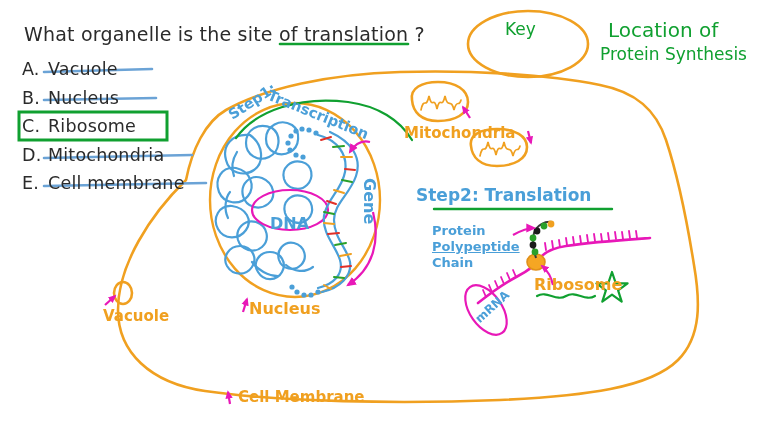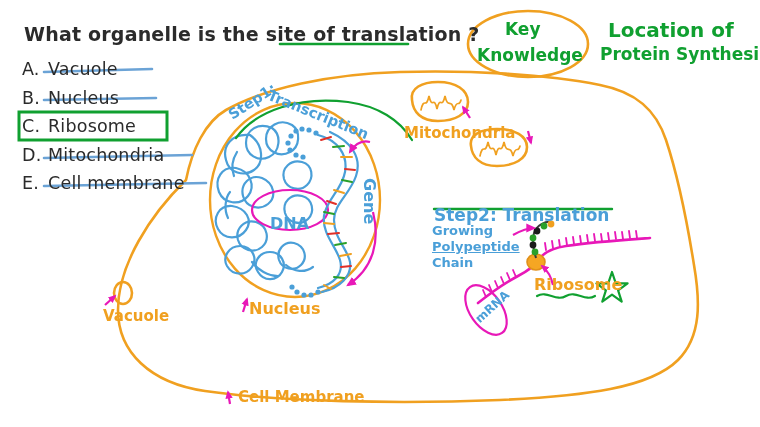--- a/index.html
+++ b/index.html
@@ -48,21 +48,21 @@
   }
   .lbl-blue {
     color: #4a9fd8;
     font-size: 15px;
     font-weight: bold;
     font-family: "DejaVu Sans", sans-serif;
   }
   .lbl-green {
     color: #10a030;
     font-size: 18px;
-    font-weight: bold;
+    font-weight: normal;
     font-family: "DejaVu Sans", sans-serif;
     text-align: center;
   }
 </style>
 </head>
 <body>
 
 <div id="stage">
 
   <svg id="canvas" viewBox="0 0 760 427" xmlns="http://www.w3.org/2000/svg">
@@ -247,61 +247,60 @@
     <line x1="280" y1="44" x2="408" y2="44" stroke="#10a030" stroke-width="2.6" stroke-linecap="round"></line>
 
     <line x1="44" y1="72" x2="152" y2="69" stroke="#6ba3d6" stroke-width="2.6" stroke-linecap="round"></line>
     <line x1="44" y1="100" x2="156" y2="98" stroke="#6ba3d6" stroke-width="2.6" stroke-linecap="round"></line>
     <line x1="44" y1="158" x2="192" y2="155" stroke="#6ba3d6" stroke-width="2.6" stroke-linecap="round"></line>
     <line x1="44" y1="186" x2="206" y2="183" stroke="#6ba3d6" stroke-width="2.6" stroke-linecap="round"></line>
 
     <rect x="19" y="112" width="148" height="28" fill="none" stroke="#10a030" stroke-width="3"></rect>
   </svg>
 
-  <div class="txt q-text" style="left:24px; top:25px;font-weight:bold;">What organelle is the site of translation ?</div>
+  <div class="txt q-text" style="left:24px; top:25px;">What organelle is the site of translation ?</div>
 
   <div class="txt ans-text" style="left:22px; top:61px;">A.</div>
   <div class="txt ans-text" style="left:48px; top:61px;">Vacuole</div>
 
   <div class="txt ans-text" style="left:22px; top:90px;">B.</div>
   <div class="txt ans-text" style="left:48px; top:90px;">Nucleus</div>
 
   <div class="txt ans-text" style="left:22px; top:118px;">C.</div>
   <div class="txt ans-text" style="left:48px; top:118px;">Ribosome</div>
 
   <div class="txt ans-text" style="left:22px; top:147px;">D.</div>
   <div class="txt ans-text" style="left:48px; top:147px;">Mitochondria</div>
 
   <div class="txt ans-text" style="left:22px; top:175px;">E.</div>
   <div class="txt ans-text" style="left:48px; top:175px;">Cell membrane</div>
 
   <div class="txt lbl-green" style="left:505px; top:21px; font-size:17px;">Key</div>
-  <div class="txt lbl-green" style="left:477px; top:47px; font-size:17px;">Knowledge</div>
 
   <div class="txt lbl-green" style="left:608px; top:20px; font-size:20px;">Location of</div>
   <div class="txt lbl-green" style="left:600px; top:46px; font-size:17px;">Protein Synthesis</div>
 
   <div class="txt lbl-blue" style="left:226px; top:110px; transform:rotate(-33deg); transform-origin:left top; font-size:14.5px;">Step1:</div>
   <div class="txt lbl-blue" style="left:271px; top:88px; transform:rotate(22deg); transform-origin:left top; font-size:14.5px;">Transcription</div>
 
   <div class="txt lbl-blue" style="left:270px; top:216px; font-size:16px;">DNA</div>
 
   <div class="txt lbl-blue" style="left:361px; top:178px; writing-mode:vertical-rl; font-size:16px; line-height:1;">Gene</div>
 
   <div class="txt lbl-orange" style="left:249px; top:301px; font-size:16px;">Nucleus</div>
 
   <div class="txt lbl-orange" style="left:404px; top:126px; font-size:15px;">Mitochondria</div>
 
   <div class="txt lbl-orange" style="left:103px; top:309px; font-size:15px;">Vacuole</div>
 
   <div class="txt lbl-orange" style="left:238px; top:390px; font-size:15px;">Cell Membrane</div>
 
-  <div class="txt lbl-blue" style="left:434px; top:187px; font-size:17px;margin-top:20px;">Step2: Translation</div>
-
-  <div class="txt lbl-blue" style="left:432px; top:224px; font-size:13px;">Growing</div>
+  <div class="txt lbl-blue" style="left:416px; top:187px; font-size:17px;">Step2: Translation</div>
+
+  <div class="txt lbl-blue" style="left:432px; top:224px; font-size:13px;">Protein</div>
   <div class="txt lbl-blue" style="left:432px; top:240px; font-size:13px;text-decoration:underline;">Polypeptide</div>
   <div class="txt lbl-blue" style="left:432px; top:256px; font-size:13px;">Chain</div>
 
   <div class="txt lbl-blue" style="left:473px; top:316px; transform:rotate(-42deg); transform-origin:left top; font-size:12px;">mRNA</div>
 
   <div class="txt lbl-orange" style="left:534px; top:277px; font-size:16px;">Ribosome</div>
 
 </div>
 
 </body></html>

